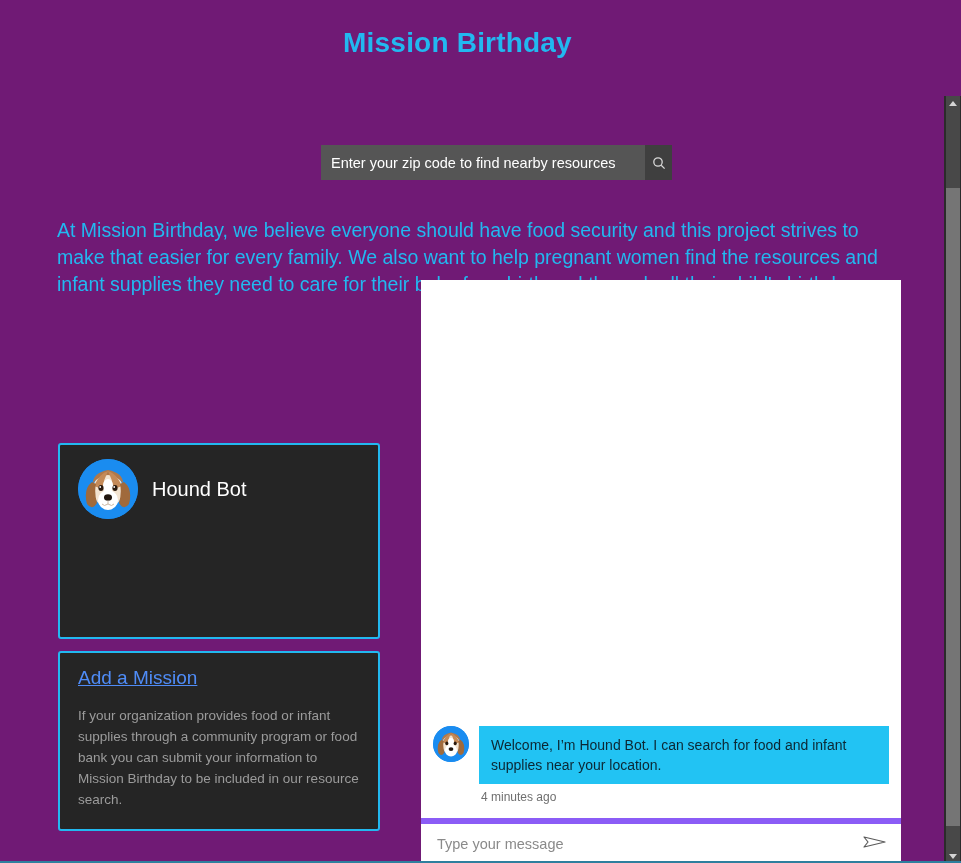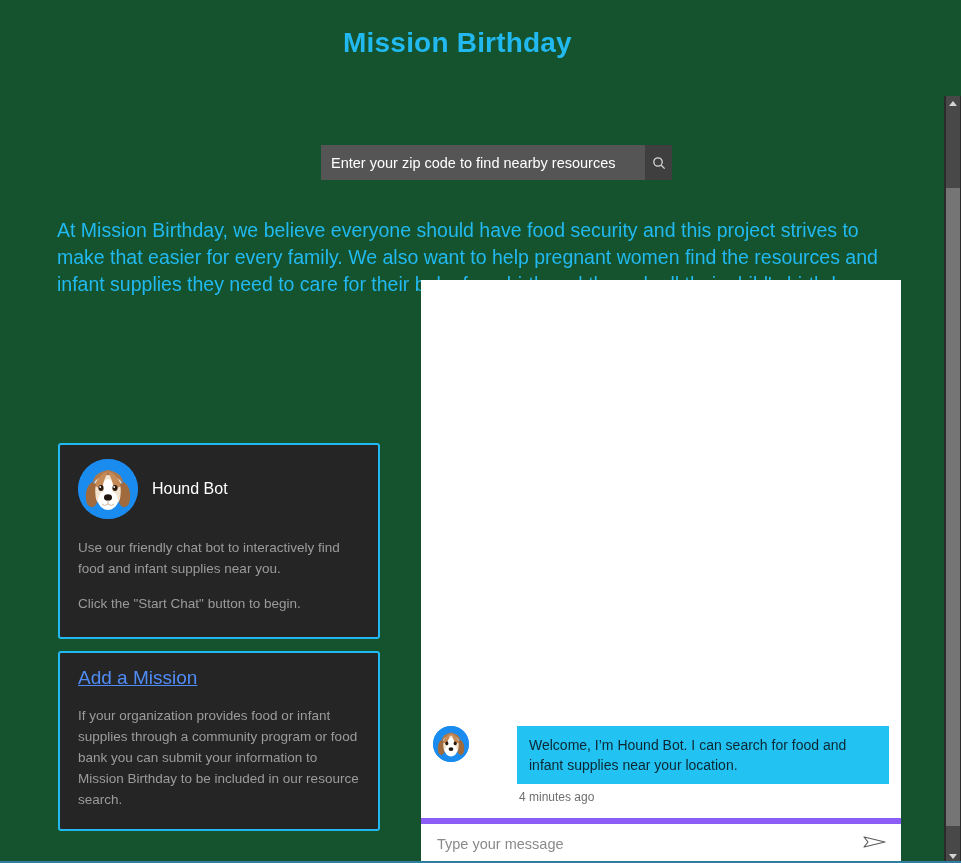--- a/index.html
+++ b/index.html
@@ -10,21 +10,21 @@
     width: 961px;
     height: 863px;
     overflow: hidden;
     background: #252525;
     font-family: "Liberation Sans", sans-serif;
   }
   #page {
     position: relative;
     width: 961px;
     height: 863px;
-    background: #14532d;
+    background: #701a75;
     overflow: hidden;
   }
 
   
   .site-title {
     position: absolute;
     left: 0; top: 8px;
     width: 915px;
     text-align: center;
     color: #22b8f0;
@@ -111,21 +111,21 @@
   }
   .avatar-sm {
     width: 36px; height: 36px;
     border-radius: 50%;
     overflow: hidden;
     flex: 0 0 auto;
     background: #1a8cf0;
   }
   .bot-name {
     color: #ffffff;
-    font-size: 16px;
+    font-size: 20px;
   }
   .card-body {
     color: #9b9b9b;
     font-size: 13.5px;
     line-height: 21px;
   }
   .card-body p { margin: 0 0 14px 0; }
   .card-body p:last-child { margin-bottom: 0; }
 
   .resource-link {
@@ -153,21 +153,21 @@
     padding: 0 12px;
   }
   .chat-msg {
     position: absolute;
     left: 12px; right: 12px;
     bottom: 14px;
     display: flex;
     align-items: flex-start;
     gap: 10px;
   }
-  .bubble-col { flex: 1 1 auto; min-width: 0; margin-left: 38px; }
+  .bubble-col { flex: 1 1 auto; min-width: 0; }
   .bubble {
     background: #22c3f3;
     color: #0c2733;
     font-size: 14px;
     line-height: 20px;
     padding: 9px 12px;
   }
   .bubble-time {
     color: #6f6f6f;
     font-size: 12px;
@@ -297,24 +297,20 @@
             <circle cx="36.2" cy="28" r="0.9" fill="#ffffff"></circle>
 
             <ellipse cx="30" cy="38.5" rx="4" ry="3.2" fill="#21160f"></ellipse>
             <path d="M30 41.5 L30 45" stroke="#cbb8a5" stroke-width="1"></path>
             <path d="M30 45 Q26 48 24 45" stroke="#cbb8a5" stroke-width="1" fill="none"></path>
             <path d="M30 45 Q34 48 36 45" stroke="#cbb8a5" stroke-width="1" fill="none"></path>
           </g>
         </svg>
       </span>
       <span class="bot-name">Hound Bot</span>
-    </div>
-    <div class="card-body">
-      <p>Use our friendly chat bot to interactively find food and infant supplies near you.</p>
-      <p>Click the "Start Chat" button to begin.</p>
     </div>
   </div>
 
   <div class="card card-resource">
     <a class="resource-link" href="#">Add a Mission</a>
     <div class="card-body">
       <p>If your organization provides food or infant supplies through a community program or food bank you can submit your information to Mission Birthday to be included in our resource search.</p>
     </div>
   </div>
 

